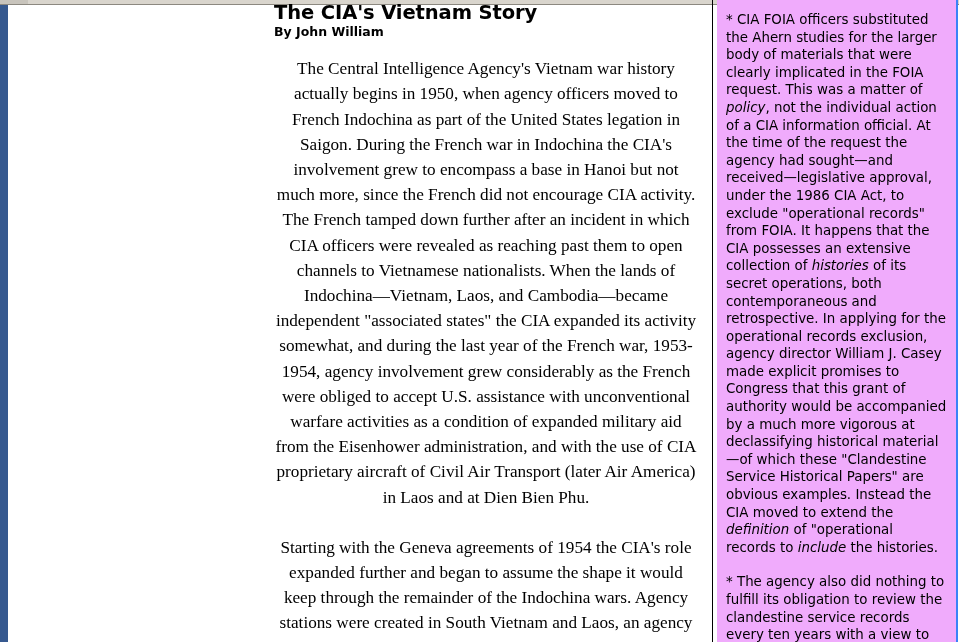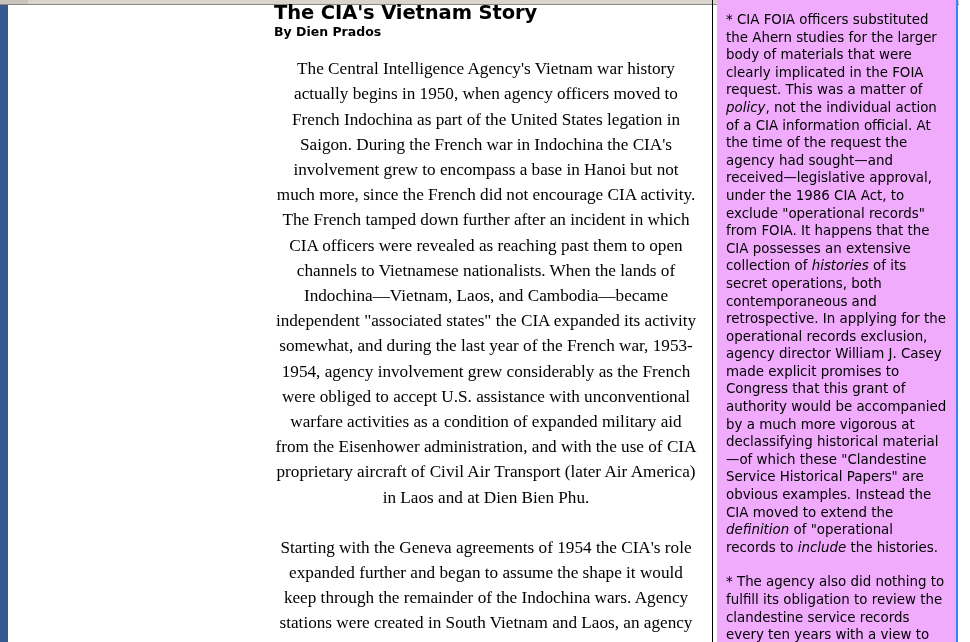--- a/index.html
+++ b/index.html
@@ -135,21 +135,21 @@
 <div id="page">
 
   <div class="top-strip">
     <div class="top-strip-inner"></div>
   </div>
 
   <div class="left-rail"></div>
 
   <div class="article">
     <h1 class="article-title">The CIA's Vietnam Story</h1>
-    <div class="article-byline">By Dien Prados</div>
+    <div class="article-byline">By John William</div>
 
     <div class="article-body">
       <p>The Central Intelligence Agency's Vietnam war history actually begins in 1950, when agency officers moved to French Indochina as part of the United States legation in Saigon. During the French war in Indochina the CIA's involvement grew to encompass a base in Hanoi but not much more, since the French did not encourage CIA activity. The French tamped down further after an incident in which CIA officers were revealed as reaching past them to open channels to Vietnamese nationalists. When the lands of Indochina—Vietnam, Laos, and Cambodia—became independent "associated states" the CIA expanded its activity somewhat, and during the last year of the French war, 1953-1954, agency involvement grew considerably as the French were obliged to accept U.S. assistance with unconventional warfare activities as a condition of expanded military aid from the Eisenhower administration, and with the use of CIA proprietary aircraft of Civil Air Transport (later Air America) in Laos and at Dien Bien Phu.</p>
       <p>Starting with the Geneva agreements of 1954 the CIA's role expanded further and began to assume the shape it would keep through the remainder of the Indochina wars. Agency stations were created in South Vietnam and Laos, an agency base remained in North Vietnam until the spring of 1955, and the CIA was represented in Cambodia until that nation broke relations with the United States in 1963 (a CIA station in Cambodia was created following U.S. intervention there in 1970). Besides its crucial importance in gathering intelligence and providing interpretations of events in Indochina, the agency was arguably as important as the U.S. embassy in political relations with the South Vietnamese government.  Moreover, as the primary action agency for counterinsurgency through most of the war, it actually conducted a full-scale war in Laos and ran a variety of</p>
     </div>
   </div>
 
   <div class="sidebar-divider"></div>
 
   <div class="sidebar">

